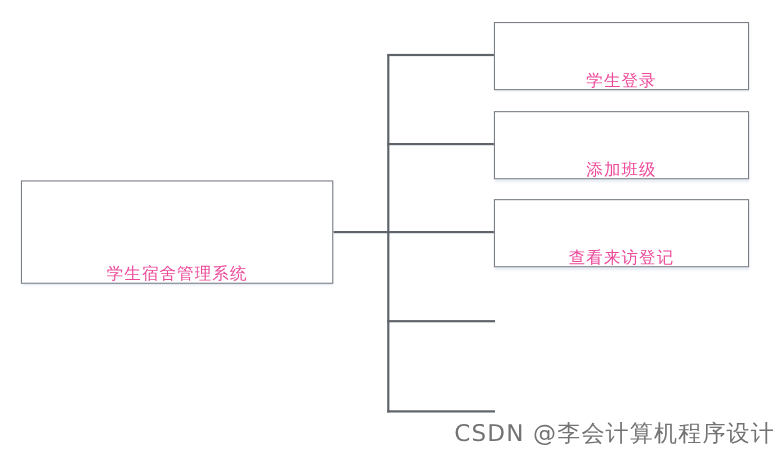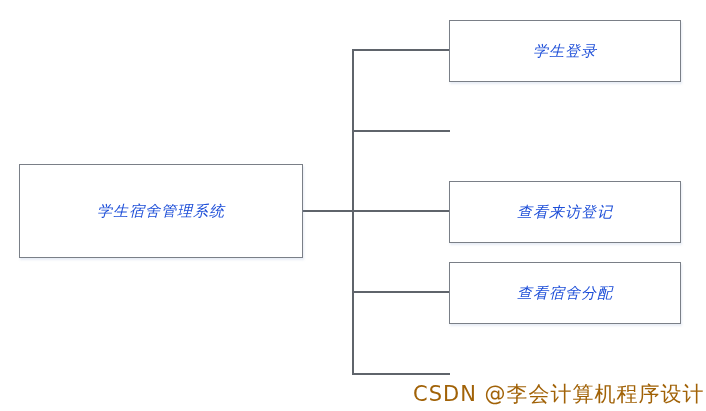--- a/index.html
+++ b/index.html
@@ -19,26 +19,25 @@
   }
 
   
   .node {
     position: absolute;
     box-sizing: border-box;
     background: #ffffff;
     border: 1px solid #7a7f87;
     box-shadow: 1px 2px 2px rgba(120, 150, 200, 0.18);
     display: flex;
-    align-items: center;
+    align-items: flex-end;
     justify-content: center;
-    color: #1d4ed8;
+    color: #ec4899;
     letter-spacing: 1px;
     z-index: 3;
-    font-style: italic;
   }
   .node-label {
     font-size: 15px;
     line-height: 1;
     white-space: nowrap;
   }
 
   #root-node {
     left: 19px;
     top: 164px;
@@ -88,21 +87,21 @@
   #conn-branch-2 { top: 210px; }
   #conn-branch-3 { top: 291px; }
   #conn-branch-4 { top: 373px; }
 
   
   #watermark {
     position: absolute;
     left: 413px;
     top: 380px;
     font-size: 21px;
-    color: #a16207;
+    color: #737373;
     letter-spacing: 1px;
     white-space: nowrap;
     z-index: 5;
     pointer-events: none;
   }
 </style>
 </head>
 <body>
 
 <div id="canvas">
@@ -115,22 +114,22 @@
   <div class="conn conn-h conn-branch" id="conn-branch-3"></div>
   <div class="conn conn-h conn-branch" id="conn-branch-4"></div>
 
   <div class="node" id="root-node">
     <span class="node-label">学生宿舍管理系统</span>
   </div>
 
   <div class="node leaf-node leaf-0">
     <span class="node-label">学生登录</span>
   </div>
+  <div class="node leaf-node leaf-1">
+    <span class="node-label">添加班级</span>
+  </div>
   <div class="node leaf-node leaf-2">
     <span class="node-label">查看来访登记</span>
-  </div>
-  <div class="node leaf-node leaf-3">
-    <span class="node-label">查看宿舍分配</span>
   </div>
 
   <div id="watermark">CSDN @李会计算机程序设计</div>
 
 </div>
 
 </body></html>

